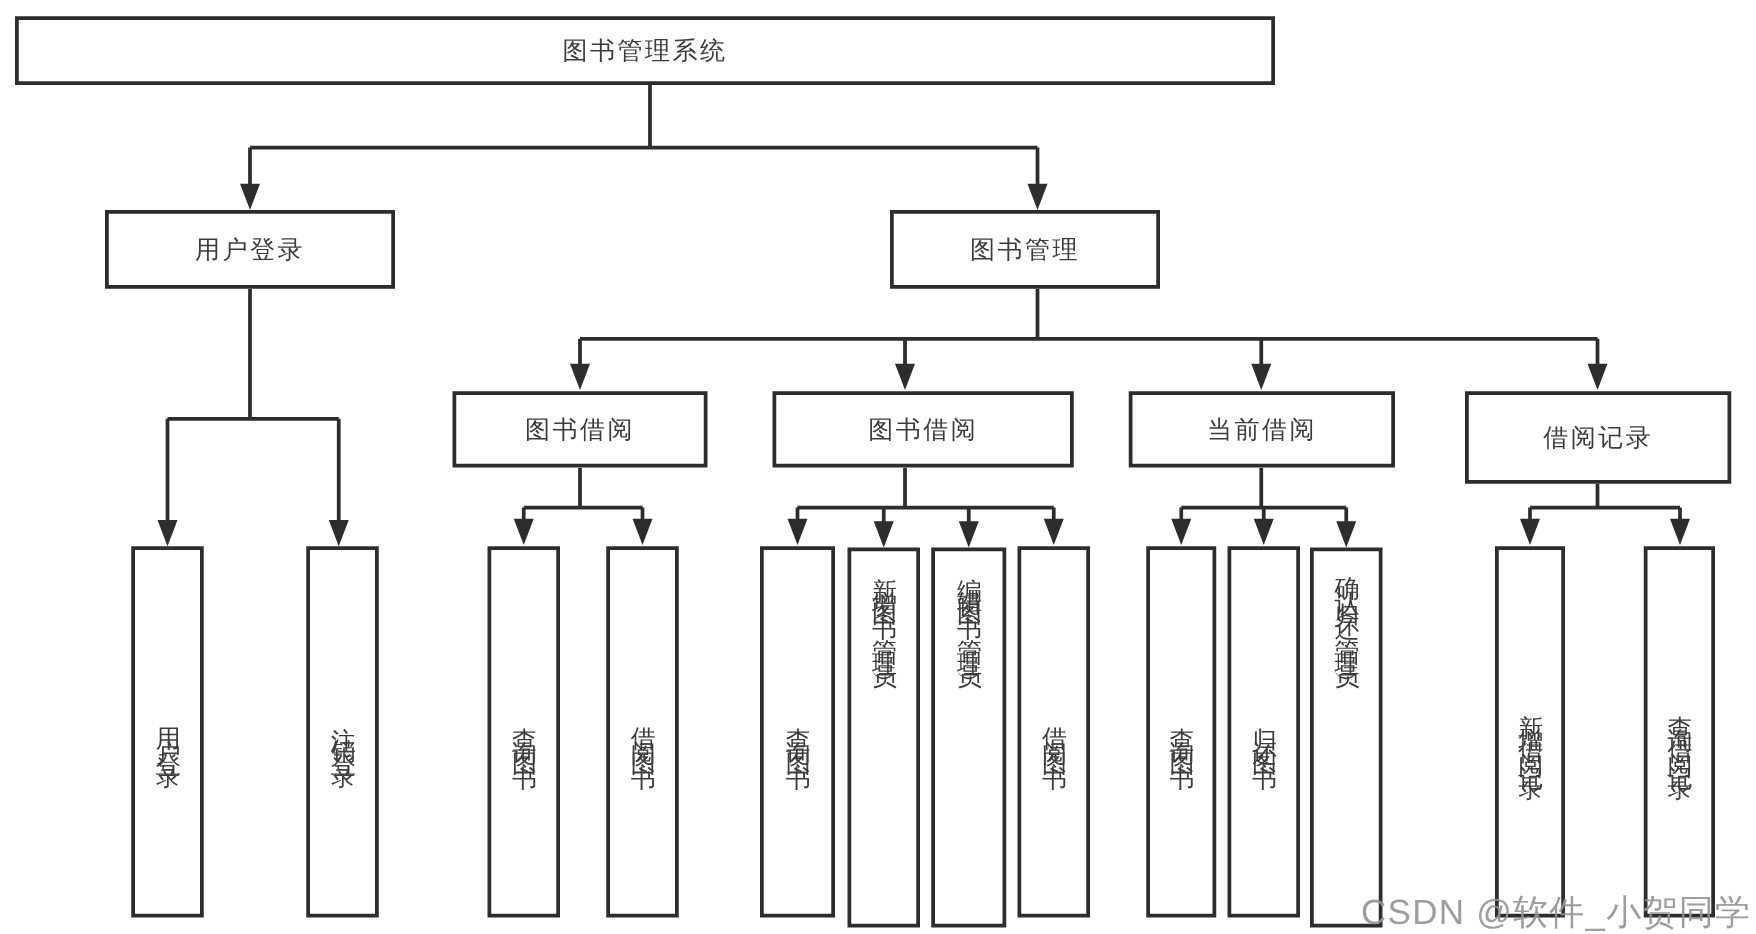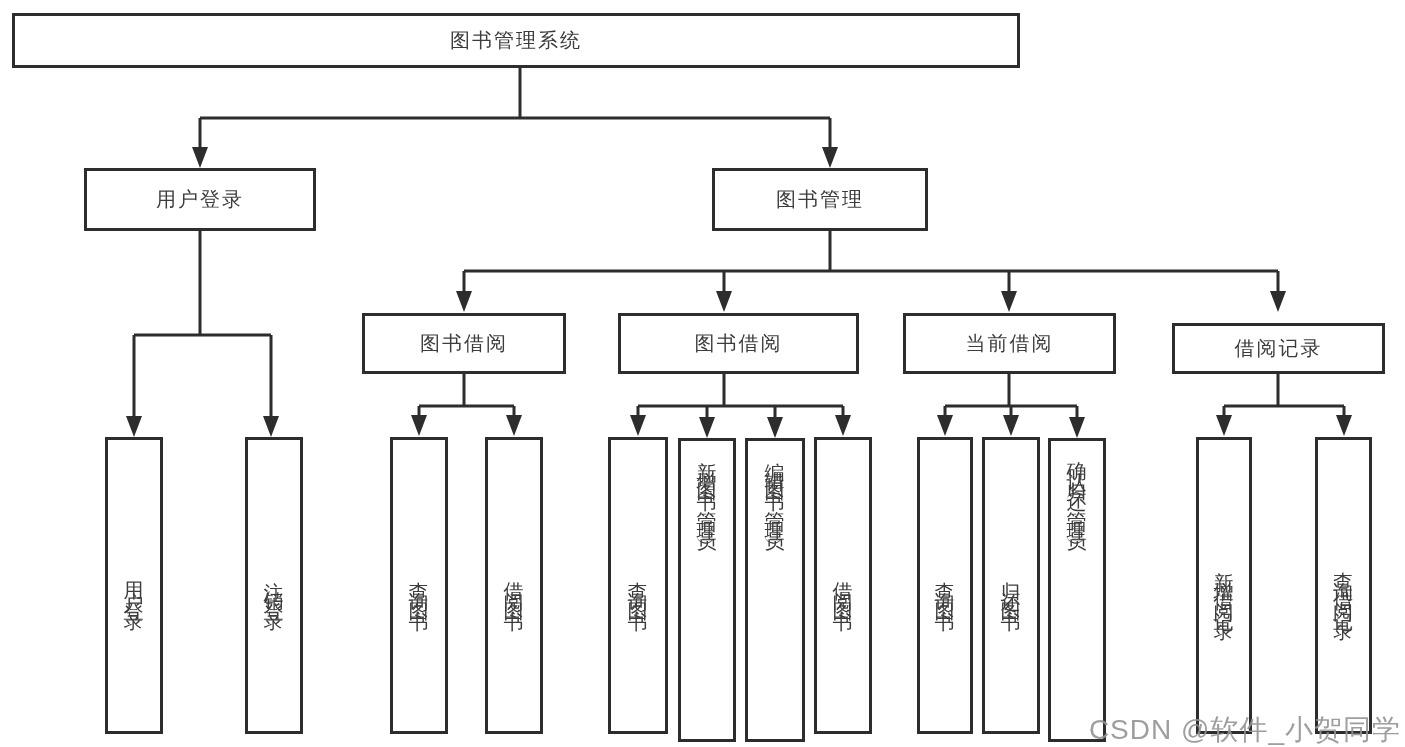--- a/index.html
+++ b/index.html
@@ -86,21 +86,21 @@
   </svg>
 
   <div class="box" style="left:12px; top:13px; width:1008px; height:55px;">图书管理系统</div>
 
   <div class="box" style="left:84px; top:168px; width:232px; height:63px;">用户登录</div>
   <div class="box" style="left:712px; top:168px; width:216px; height:63px;">图书管理</div>
 
   <div class="box" style="left:362px; top:313px; width:204px; height:61px;">图书借阅</div>
   <div class="box" style="left:618px; top:313px; width:241px; height:61px;">图书借阅</div>
   <div class="box" style="left:903px; top:313px; width:213px; height:61px;">当前借阅</div>
-  <div class="box" style="left:1172px; top:323px; width:213px; height:51px;">借阅记录</div>
+  <div class="box" style="left:1172px; top:313px; width:213px; height:74px;">借阅记录</div>
 
   <div class="box vbox" style="left:105px; top:437px; width:58px; height:297px;">用户登录</div>
   <div class="box vbox" style="left:245px; top:437px; width:58px; height:297px;">注销登录</div>
 
   <div class="box vbox" style="left:390px; top:437px; width:58px; height:297px;">查询图书</div>
   <div class="box vbox" style="left:485px; top:437px; width:58px; height:297px;">借阅图书</div>
 
   <div class="box vbox" style="left:608px; top:437px; width:60px; height:297px;">查询图书</div>
   <div class="box vbox from-top" style="left:678px; top:438px; width:58px; height:304px;">新增图书（管理员）</div>
   <div class="box vbox from-top" style="left:745px; top:438px; width:60px; height:304px;">编辑图书（管理员）</div>

